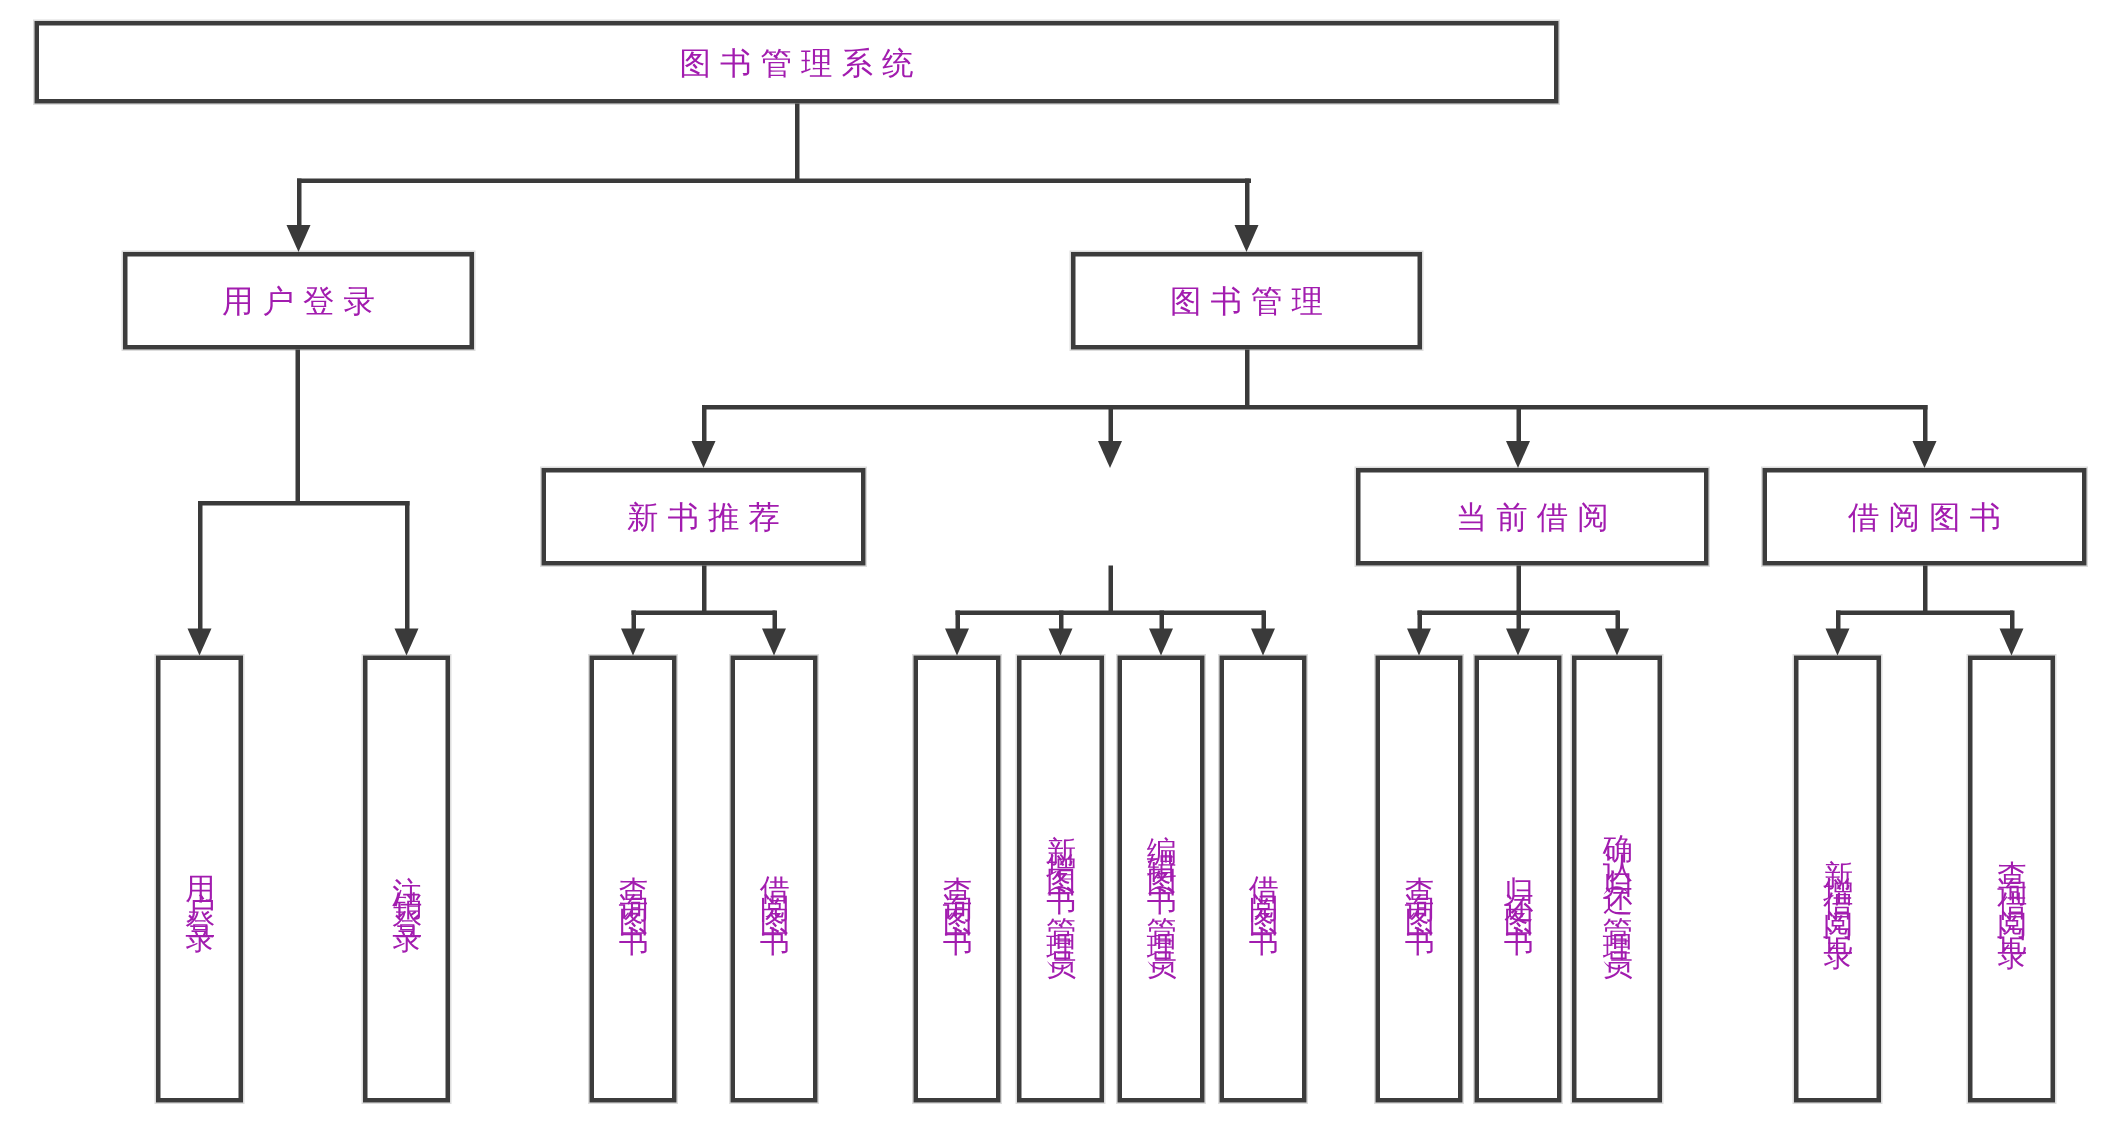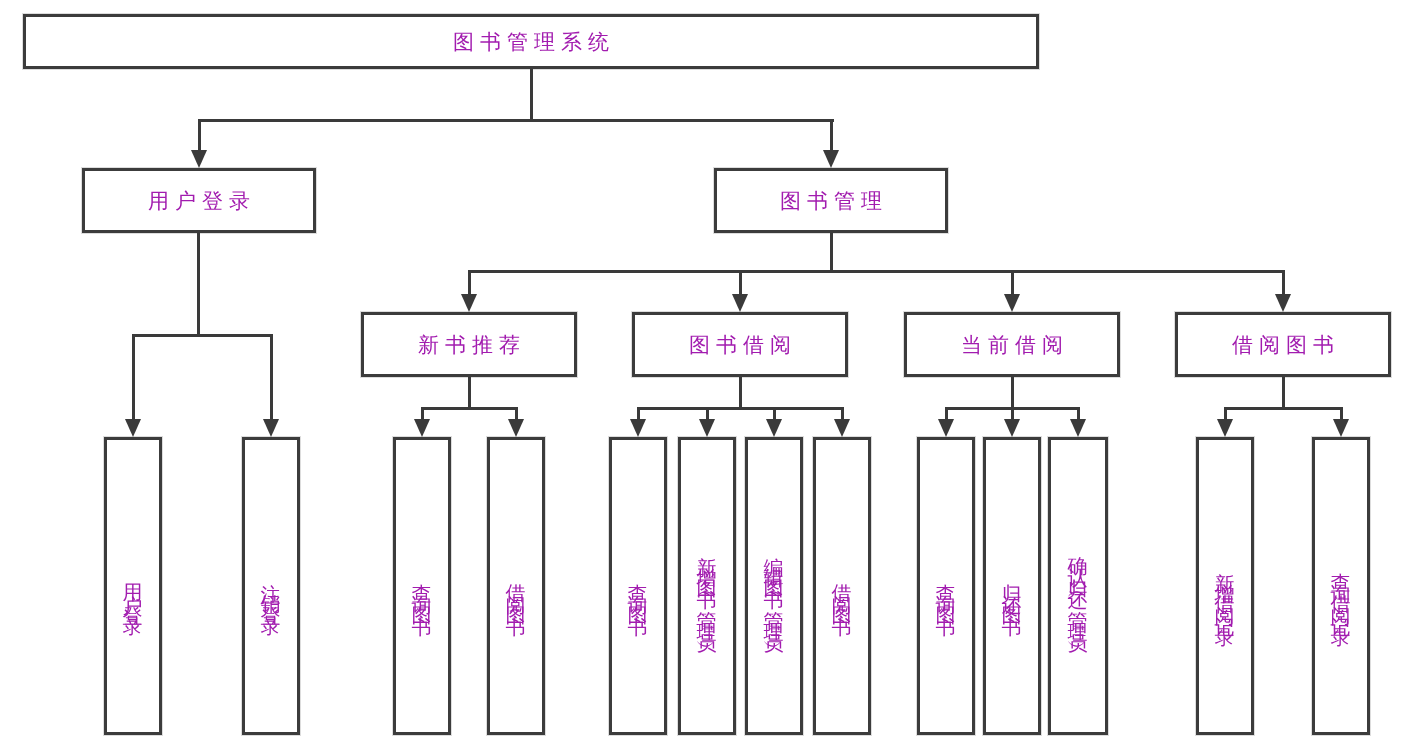--- a/index.html
+++ b/index.html
@@ -87,24 +87,21 @@
   <div class="node" style="left:82px; top:168px; width:234px; height:65px;">
     <span class="lbl">用户登录</span>
   </div>
   <div class="node" style="left:714px; top:168px; width:234px; height:65px;">
     <span class="lbl">图书管理</span>
   </div>
 
   <div class="node" style="left:361px; top:312px; width:216px; height:65px;">
     <span class="lbl">新书推荐</span>
   </div>
-  <div class="node" style="left:632px; top:312px; width:216px; height:65px;">
-    <span class="lbl">图书借阅</span>
-  </div>
-  <div class="node" style="left:904px; top:312px; width:216px; height:65px;">
+  <div class="node" style="left:904px; top:312px; width:235px; height:65px;">
     <span class="lbl">当前借阅</span>
   </div>
   <div class="node" style="left:1175px; top:312px; width:216px; height:65px;">
     <span class="lbl">借阅图书</span>
   </div>
 
   <div class="node leaf" style="left:104px; top:437px; width:58px; height:298px;">
     <span class="lbl">用户登录</span>
   </div>
   <div class="node leaf" style="left:242px; top:437px; width:58px; height:298px;">

